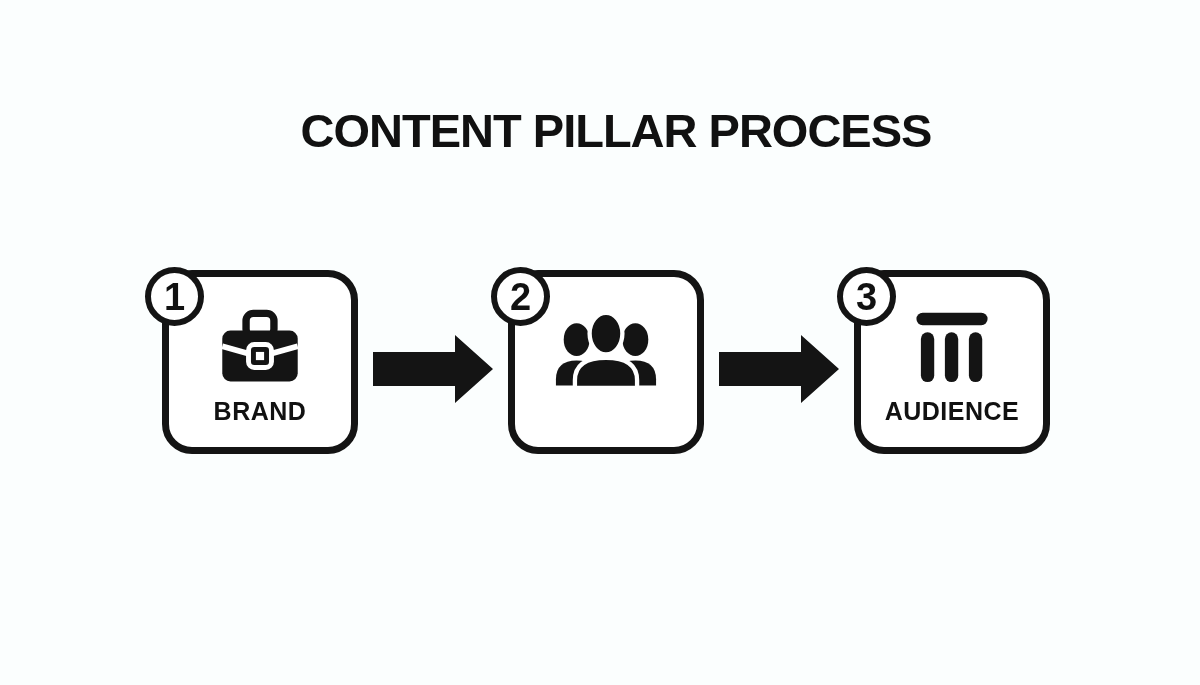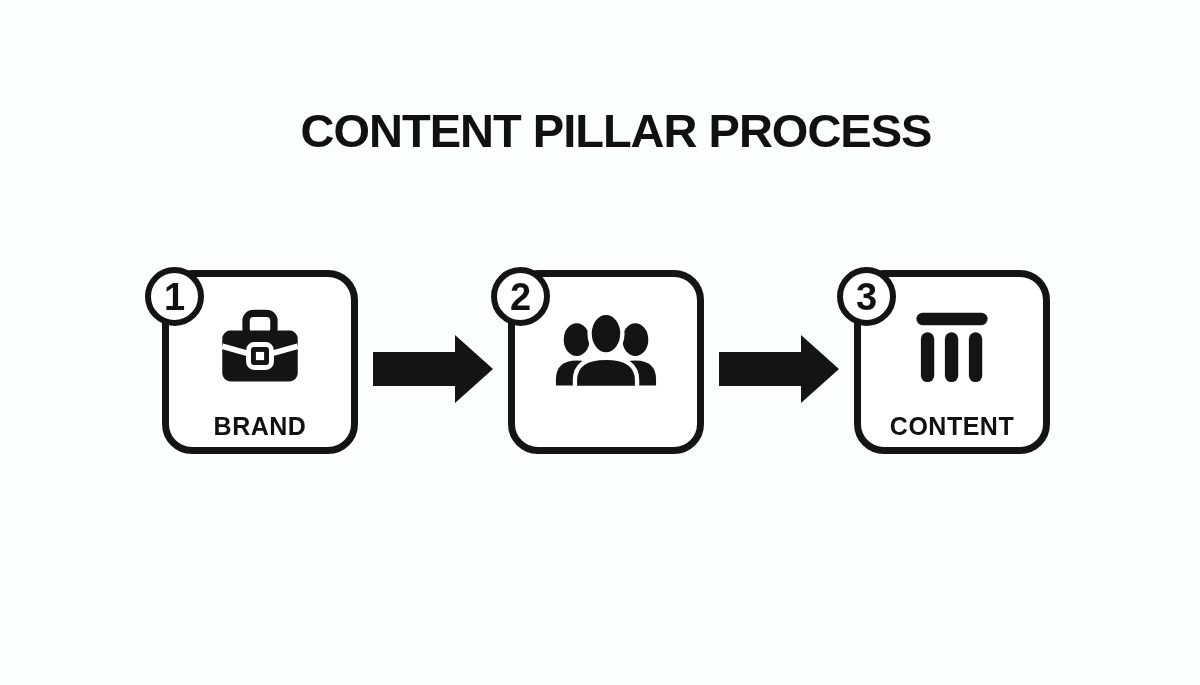--- a/index.html
+++ b/index.html
@@ -59,21 +59,21 @@
     line-height: 1;
     color: #111111;
   }
   .icon-wrap {
     height: 80px;
     display: flex;
     align-items: center;
     justify-content: center;
   }
   .step-label {
-    margin-top: 25px;
+    margin-top: 10px;
     font-size: 25px;
     font-weight: 800;
     letter-spacing: 0.5px;
     color: #111111;
   }
   .arrow {
     margin: 14px 15px 0 15px;
     flex: 0 0 auto;
   }
 </style>
@@ -131,17 +131,17 @@
         <span>3</span>
       </div>
       <div class="icon-wrap">
         <svg width="80" height="76" viewBox="0 0 90 85" aria-hidden="true">
           <rect x="5" y="4" width="80" height="14" rx="7" fill="#141414"></rect>
           <rect x="10" y="26" width="15" height="56" rx="7.5" fill="#141414"></rect>
           <rect x="37" y="26" width="15" height="56" rx="7.5" fill="#141414"></rect>
           <rect x="64" y="26" width="15" height="56" rx="7.5" fill="#141414"></rect>
         </svg>
       </div>
-      <div class="step-label">CONTENT</div>
+      <div class="step-label">AUDIENCE</div>
     </div>
 
   </div>
 </div>
 
 </body></html>

